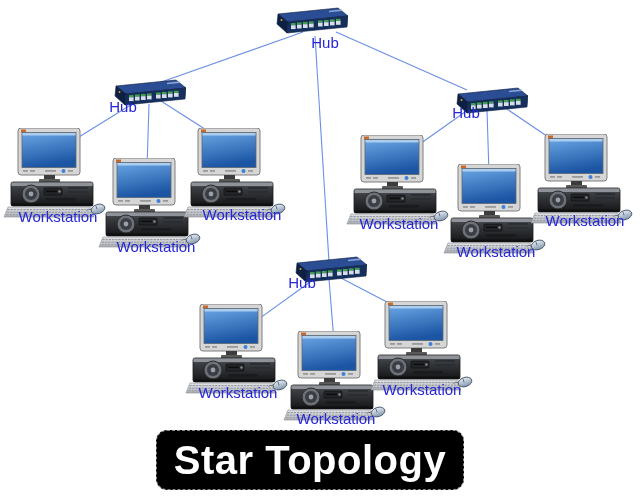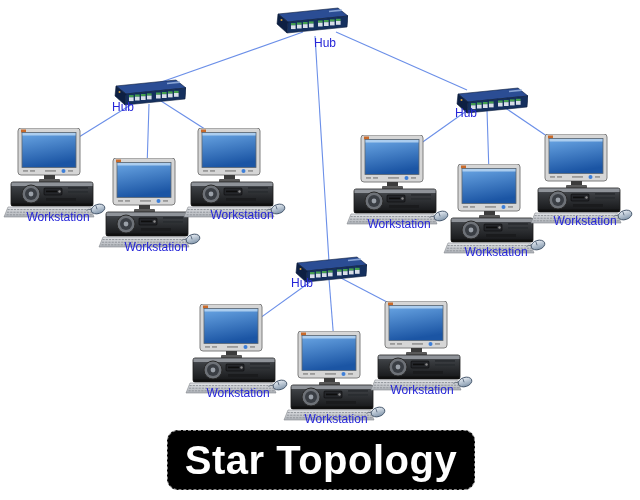--- a/index.html
+++ b/index.html
@@ -7,27 +7,27 @@
     position:relative;width:640px;height:500px;overflow:hidden;
     background:var(--background,#fff);
     font-family:"Liberation Sans",sans-serif;
   }
   #links{position:absolute;left:0;top:0;z-index:0;}
   #links line{stroke:var(--connection-line,#6b8fe8);stroke-width:1.1;}
   .node{position:absolute;z-index:1;}
   .node .dev{display:block;}
   .node .lbl{
     position:absolute;transform:translateX(-50%);
-    font-size:12px;line-height:10px;white-space:nowrap;
+    font-size:15px;line-height:10px;white-space:nowrap;
     color:var(--node-label,#2626d8);
   }
   .hub-node{width:76px;}
   .ws-node{width:104px;}
   #title-box{
-    position:absolute;left:167px;top:430px;width:308px;height:60px;z-index:2;
+    position:absolute;left:156px;top:430px;width:308px;height:60px;z-index:2;
     background:var(--title-bg,#000);border-radius:11px;
     border:1.5px dashed #8a8a8a;box-sizing:border-box;
     display:flex;align-items:center;justify-content:center;
   }
   #title-box .title-text{
     color:var(--title-text,#fff);font-size:40px;font-weight:bold;
     letter-spacing:0.5px;
   }
 </style>
 </head>

